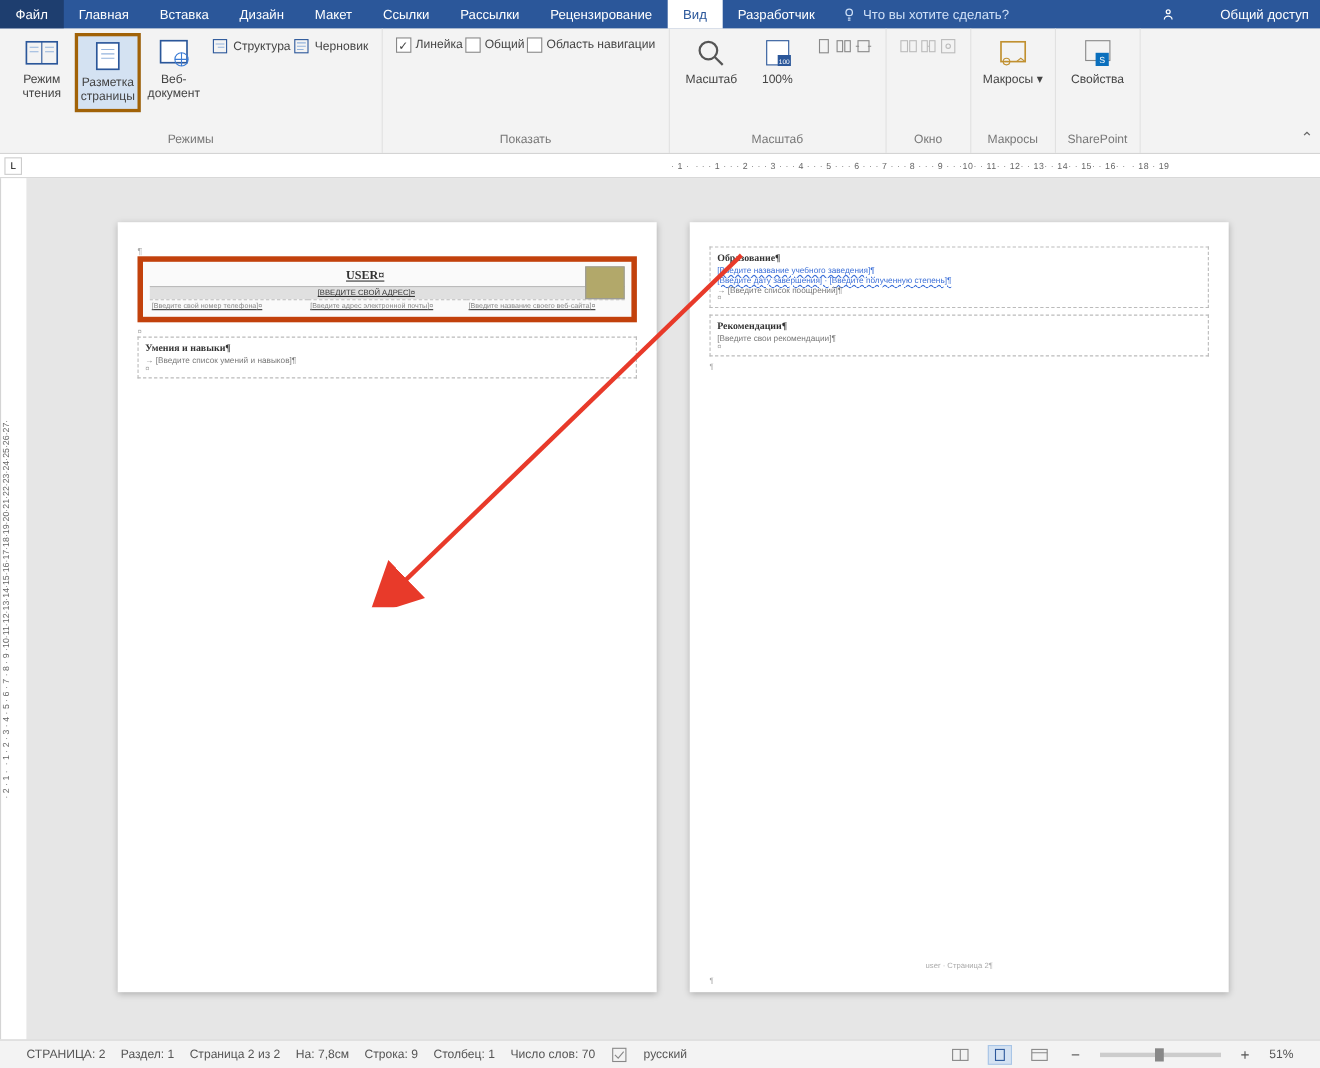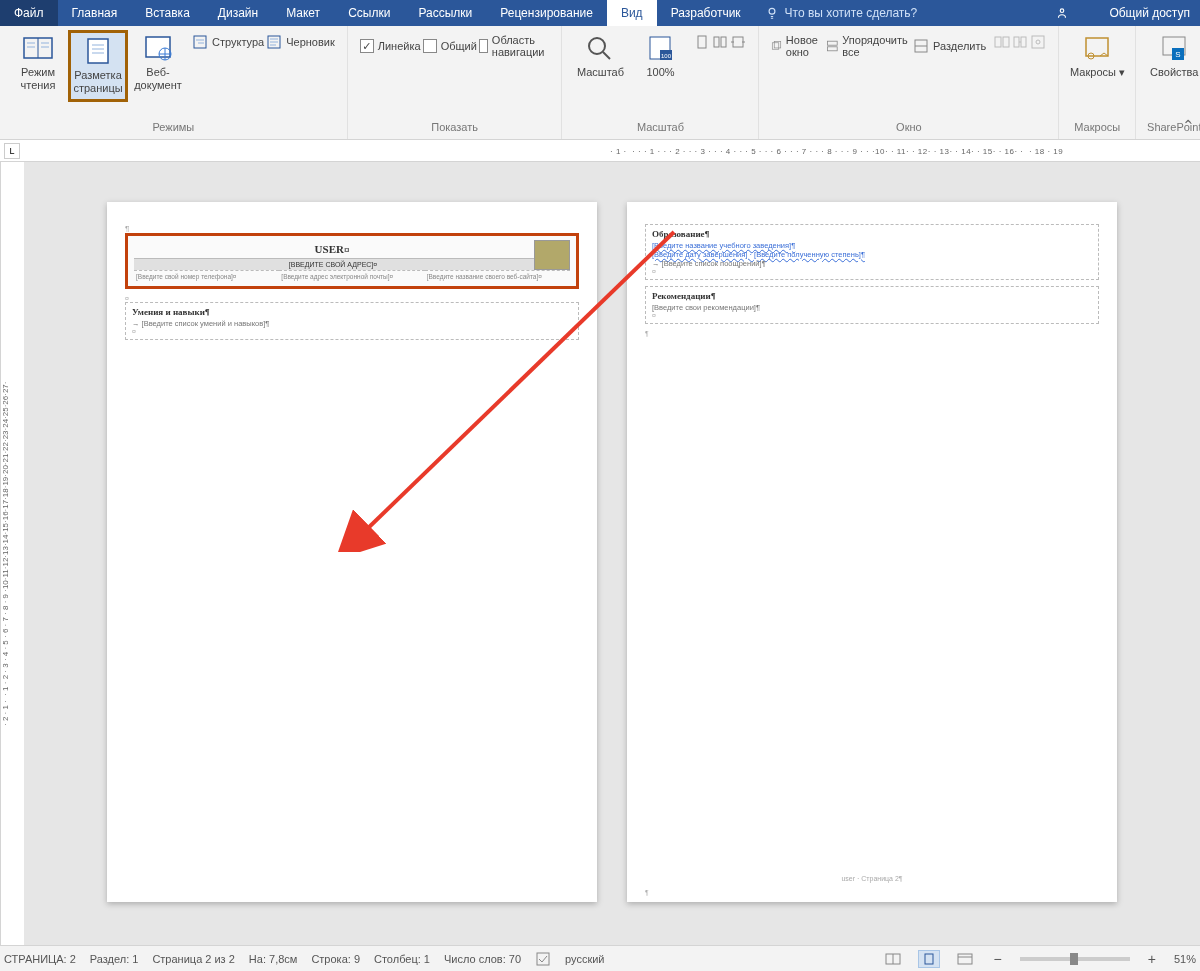--- a/index.html
+++ b/index.html
@@ -33,36 +33,36 @@
 .rulerbar { height:22px; background:#fff; border-bottom:1px solid #d4d4d4; position:relative; }
 .rulerbar .tabstop { position:absolute; left:4px; top:3px; width:16px; height:16px; border:1px solid #ccc; background:#fff; display:flex; align-items:center; justify-content:center; font-size:9px; }
 .hrule { position:absolute; top:2px; height:18px; background:#fff; border:0; font-size:8px; color:#666; display:flex; align-items:center; letter-spacing:0.5px; }
 
 
 .docarea { position:absolute; top:162px; bottom:26px; left:0; right:0; background:#e6e6e6; display:flex; }
 .vrule { width:24px; background:#fff; border-right:1px solid #d4d4d4; font-size:8px; color:#666; writing-mode:vertical-rl; text-align:center; padding:4px 0; transform:rotate(180deg); }
 .pages { flex:1; position:relative; padding:40px 20px; display:flex; gap:30px; justify-content:center; align-items:flex-start; }
 .page { width:490px; height:700px; background:#fff; box-shadow:0 2px 6px rgba(0,0,0,0.25); padding:22px 18px; font-size:8px; color:#333; position:relative; }
 .page .block { border:1px dashed #bbb; margin-bottom:6px; padding:4px 6px; }
-.page .hdr { border:3px solid #c2410c; background:#fafafa; }
+.page .hdr { border:5px solid #c2410c; background:#fafafa;text-decoration:underline; }
 .page .title { text-align:center; font-size:11px; font-weight:bold; padding:3px 0; font-family:Georgia,serif; }
 .page .addr { text-align:center; font-size:7px; background:#e0e0e0; padding:2px; border-top:1px solid #bbb; }
 .page .row3 { display:flex; font-size:6.5px; color:#888; }
 .page .row3 > div { flex:1; padding:2px; border-top:1px dashed #bbb; }
 .page .swatch { width:36px; height:30px; background:#b2a86a; border:1px solid #999; float:right; margin-left:4px; }
 .page h4 { font-size:9px; font-weight:bold; margin-bottom:2px; font-family:Georgia,serif; }
 .page .ph { color:#777; font-size:7.5px; }
 .page .wavy { text-decoration:underline wavy #3b6fd8; color:#3b6fd8; }
 .page .footer { position:absolute; bottom:20px; left:0; right:0; text-align:center; font-size:7px; color:#aaa; }
 
 
 .arrow { position:absolute; pointer-events:none; }
 
 
-.statusbar { position:absolute; bottom:0; left:0; right:0; height:26px; background:#f3f3f3; border-top:1px solid #d4d4d4; display:flex; align-items:center; font-size:11px; color:#555; padding:0 4px; gap:14px; }
+.statusbar { position:absolute; bottom:0; left:0; right:0; height:26px; background:#f3f3f3; border-top:1px solid #d4d4d4; display:flex; align-items:center; font-size:11px; color:#555; padding:0 24px; gap:14px; }
 .statusbar .spacer { flex:1; }
 .statusbar .viewbtn { width:22px; height:18px; display:flex; align-items:center; justify-content:center; cursor:pointer; }
 .statusbar .viewbtn.active { background:#d4e2f2; border:1px solid #a8c5e6; }
 .statusbar .slider { width:110px; height:4px; background:#ccc; position:relative; }
 .statusbar .slider .thumb { position:absolute; top:-4px; width:8px; height:12px; background:#888; left:46%; }
 .statusbar .pm { cursor:pointer; font-size:14px; padding:0 4px; }
 </style>
 </head>
 <body>
 
@@ -203,43 +203,20 @@
               <path d="M1 8h3M12 8h3" stroke="#888"></path>
             </svg>
           </div>
       </div>
     </div>
     <div class="label">Масштаб</div>
   </div>
 
   <div class="group">
     <div class="controls">
-      <div class="col">
-        <div class="smallrow">
-            <svg class="mini" viewBox="0 0 16 16">
-              <rect x="2" y="3" width="10" height="10" fill="none" stroke="#888"></rect>
-              <rect x="5" y="1" width="10" height="10" fill="none" stroke="#888"></rect>
-            </svg>
-            <span>Новое окно</span>
-          </div>
-        <div class="smallrow">
-            <svg class="mini" viewBox="0 0 16 16">
-              <rect x="2" y="2" width="12" height="5" fill="none" stroke="#888"></rect>
-              <rect x="2" y="9" width="12" height="5" fill="none" stroke="#888"></rect>
-            </svg>
-            <span>Упорядочить все</span>
-          </div>
-        <div class="smallrow">
-            <svg class="mini" viewBox="0 0 16 16">
-              <rect x="2" y="2" width="12" height="12" fill="none" stroke="#888"></rect>
-              <line x1="2" y1="8" x2="14" y2="8" stroke="#888"></line>
-            </svg>
-            <span>Разделить</span>
-          </div>
-      </div>
       <div class="col">
         <div class="smallrow">
             <svg class="mini" viewBox="0 0 16 16">
               <rect x="1" y="3" width="6" height="10" fill="none" stroke="#bbb"></rect>
               <rect x="9" y="3" width="6" height="10" fill="none" stroke="#bbb"></rect>
             </svg>
           </div>
         <div class="smallrow">
             <svg class="mini" viewBox="0 0 16 16">
               <rect x="2" y="3" width="5" height="10" fill="none" stroke="#bbb"></rect>

